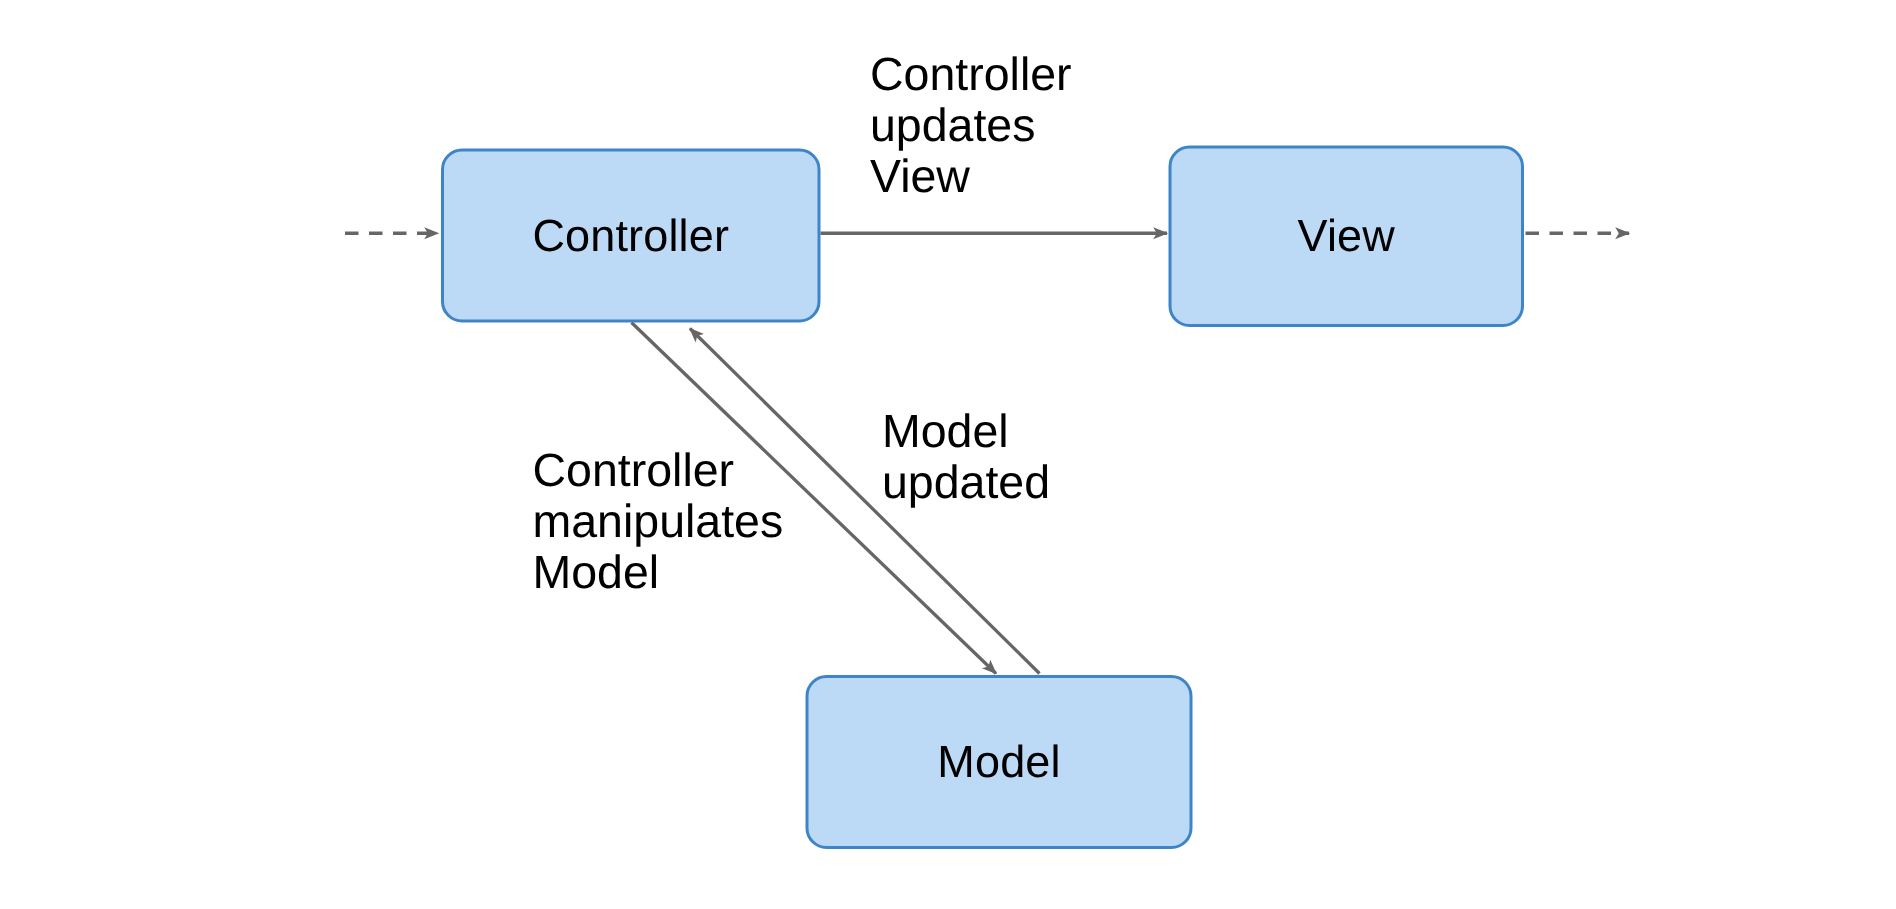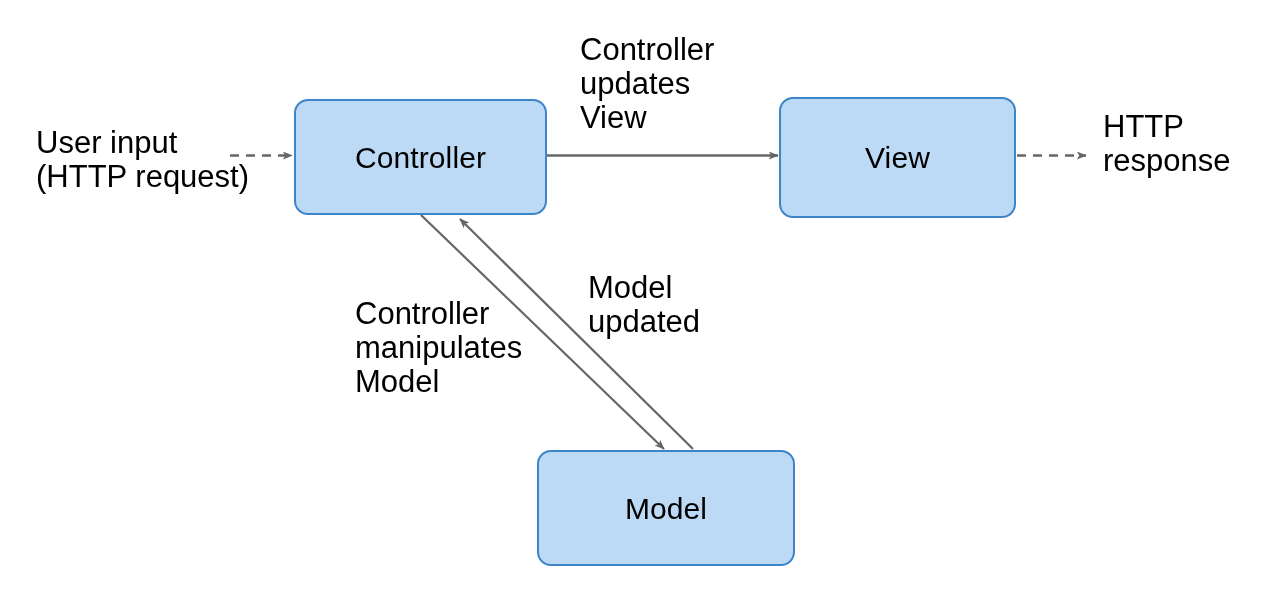--- a/index.html
+++ b/index.html
@@ -87,29 +87,25 @@
   </div>
 
   <div class="node node-view">
     <span>View</span>
   </div>
 
   <div class="node node-model">
     <span>Model</span>
   </div>
 
-  <div class="label label-user-input">User input
-(HTTP request)</div>
 
   <div class="label label-ctrl-updates">Controller
 updates
 View</div>
 
-  <div class="label label-http-response">HTTP
-response</div>
 
   <div class="label label-ctrl-manip">Controller
 manipulates
 Model</div>
 
   <div class="label label-model-updated">Model
 updated</div>
 
 </div>
 

